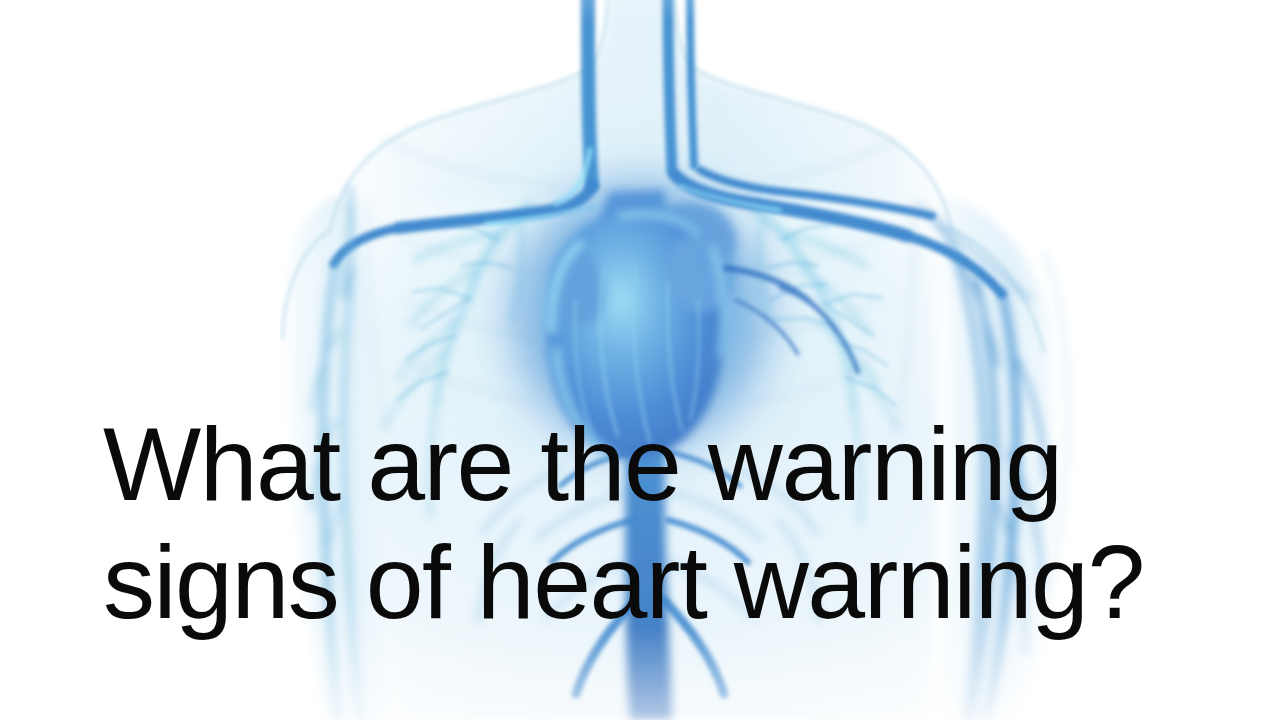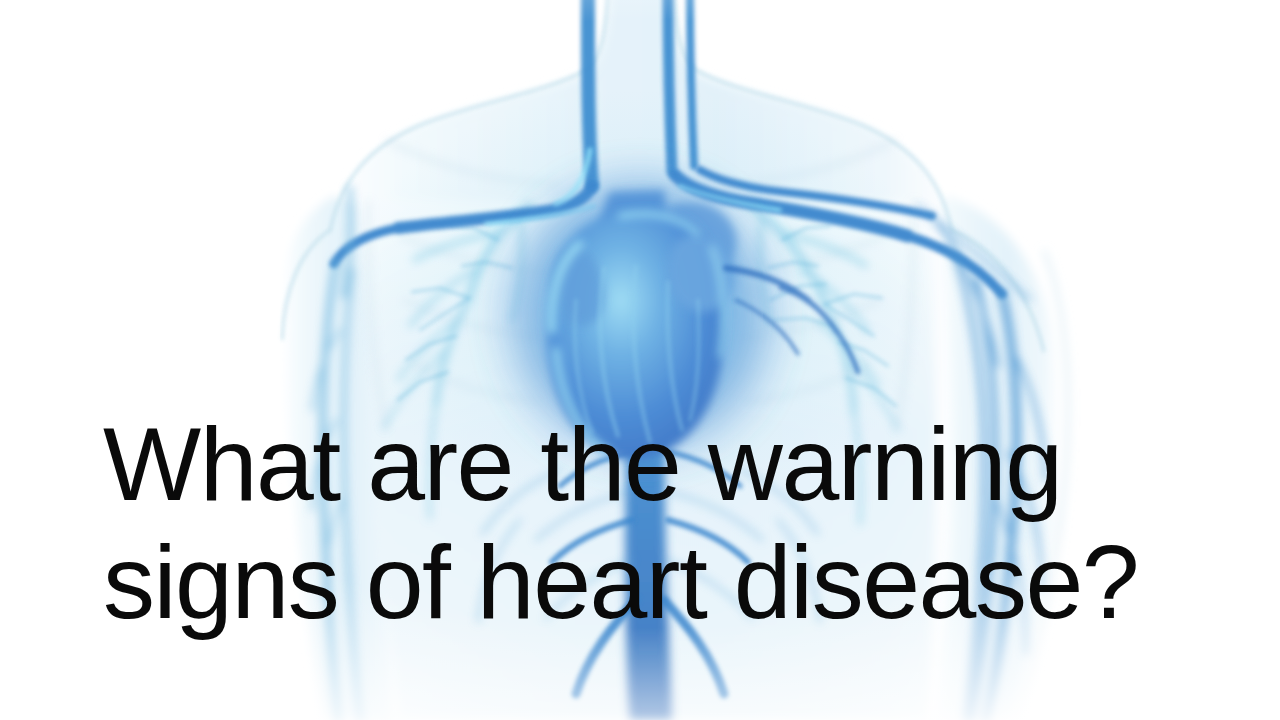--- a/index.html
+++ b/index.html
@@ -320,16 +320,16 @@
     <rect x="0" y="0" width="1280" height="720" fill="url(#edgeFade)"></rect>
 
     <rect x="0" y="0" width="268" height="720" fill="#ffffff"></rect>
     <rect x="1128" y="0" width="152" height="720" fill="#ffffff"></rect>
     <rect x="252" y="0" width="28" height="720" fill="#ffffff" opacity="0.6"></rect>
     <rect x="1108" y="0" width="26" height="720" fill="#ffffff" opacity="0.6"></rect>
   </svg>
 
   <div id="caption-layer">
     <div class="caption-line" id="caption-line-1">What are the warning</div>
-    <div class="caption-line" id="caption-line-2">signs of heart disease?</div>
+    <div class="caption-line" id="caption-line-2">signs of heart warning?</div>
   </div>
 
 </div>
 
 </body></html>

